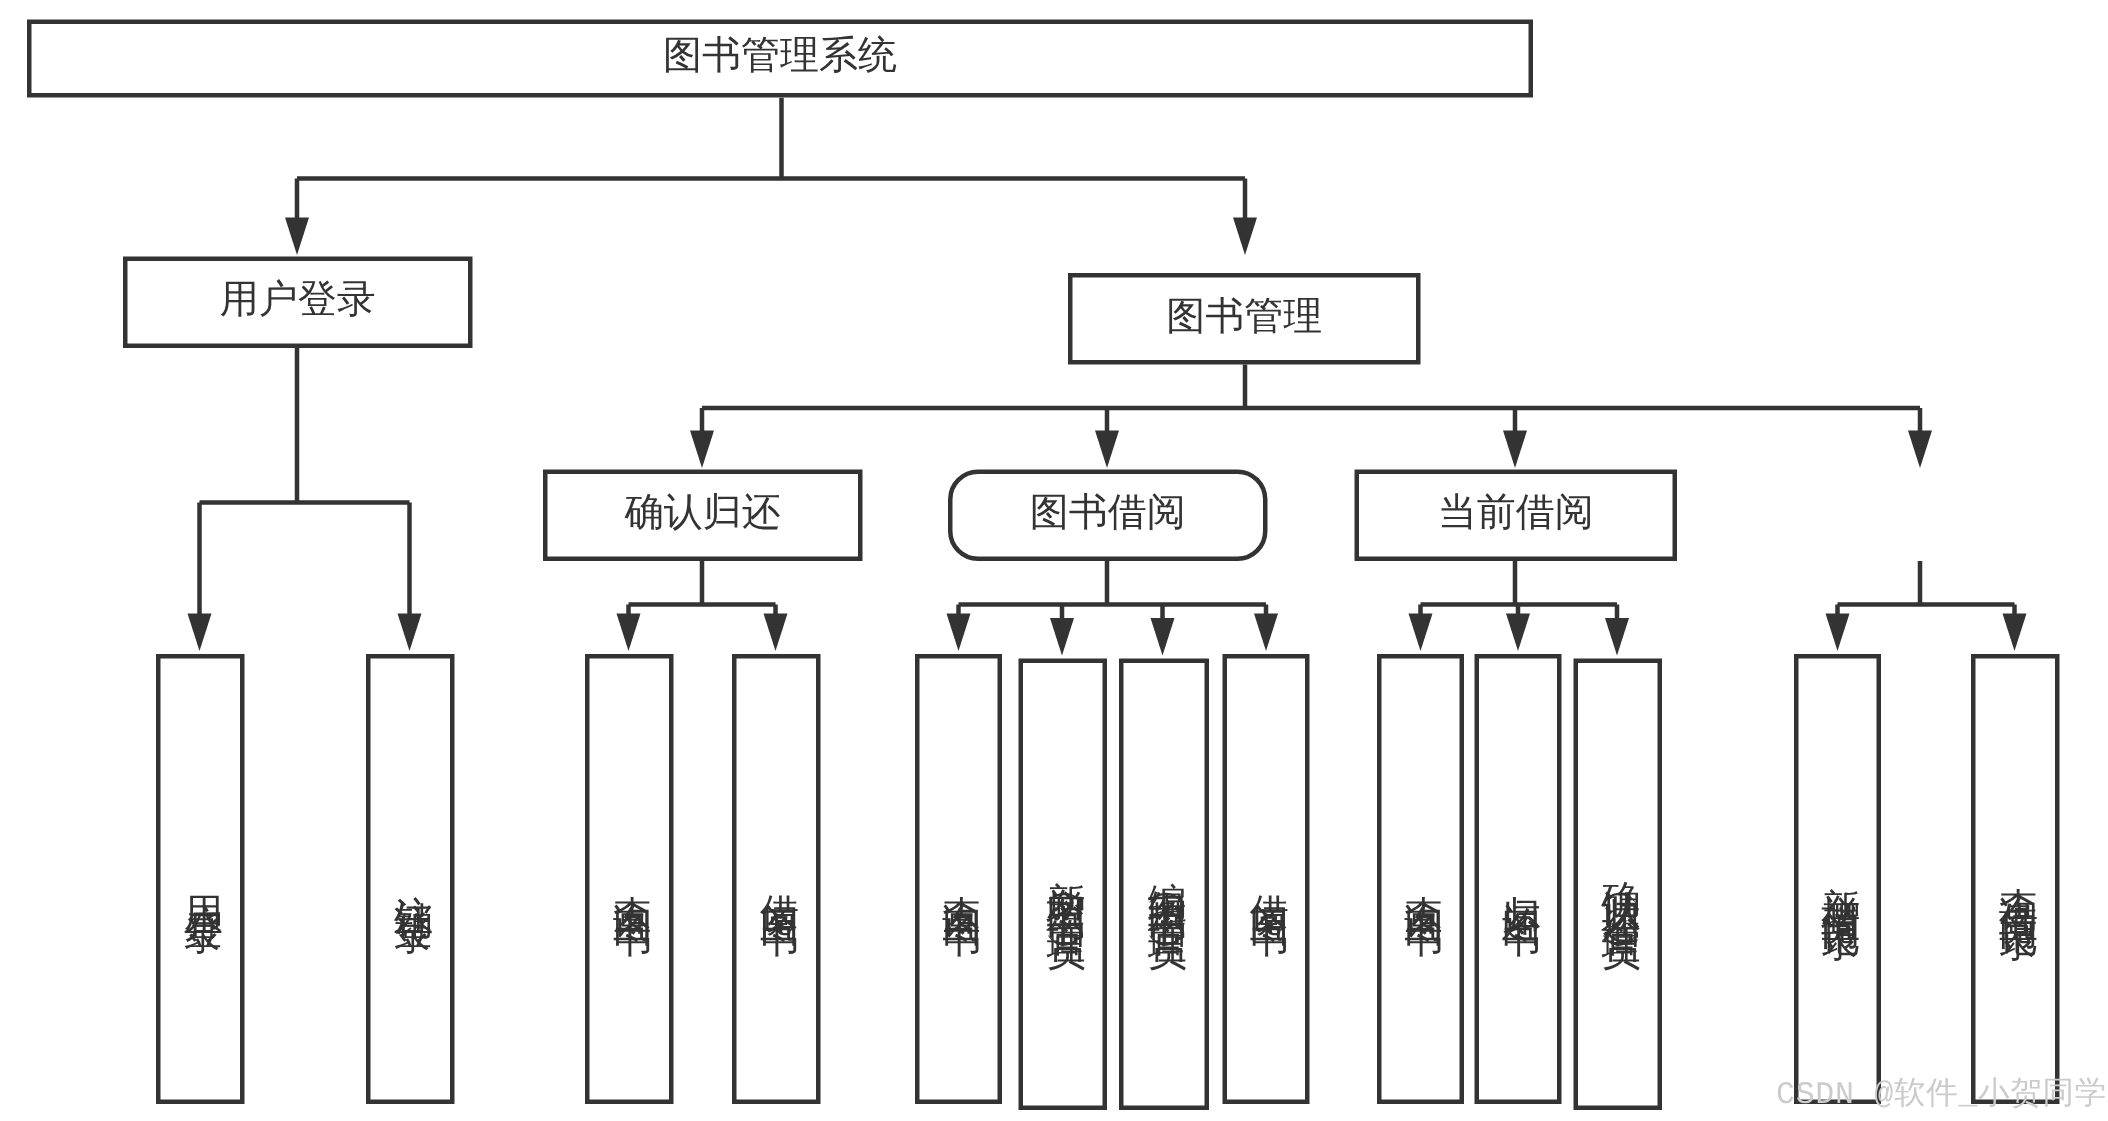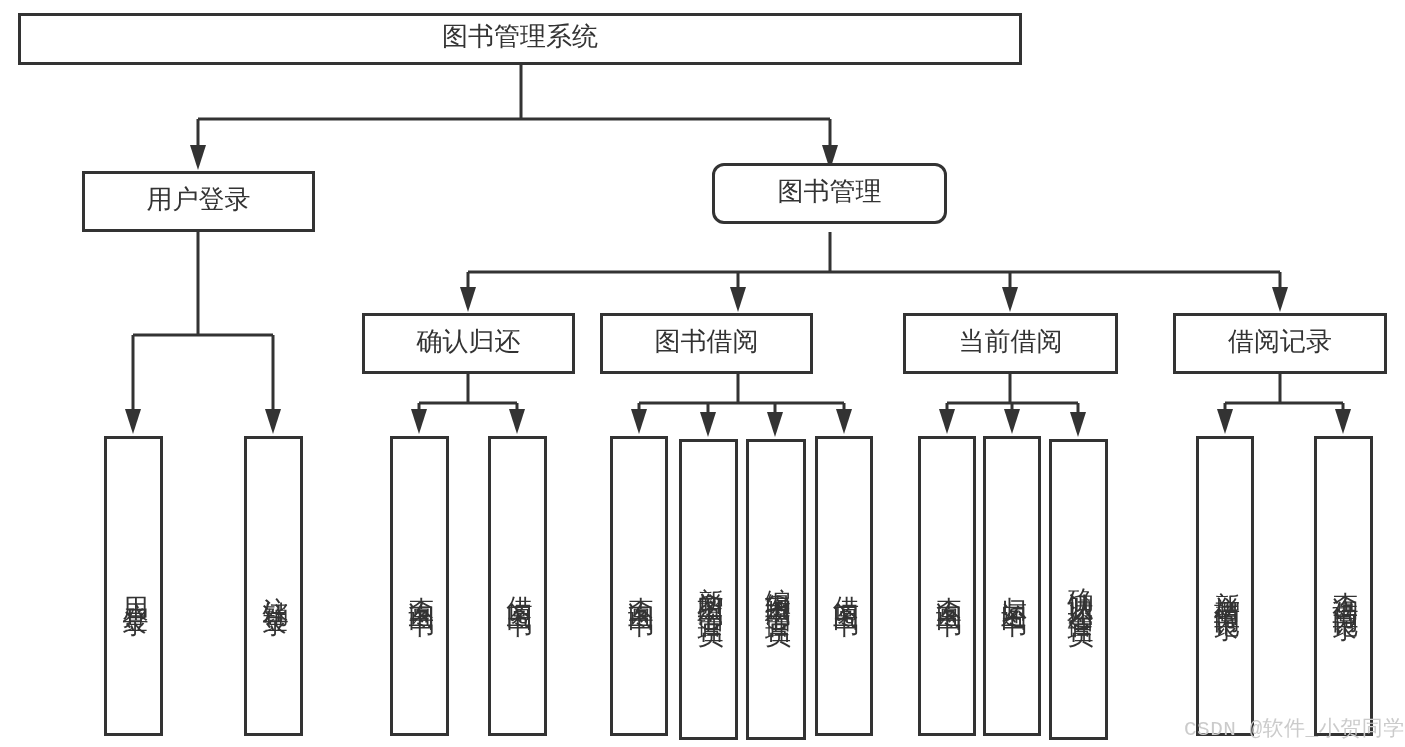--- a/index.html
+++ b/index.html
@@ -102,35 +102,32 @@
       </g>
   </svg>
 
   <div class="node" style="left:18px; top:13px; width:1004px; height:52px;">
     <span>图书管理系统</span>
   </div>
 
   <div class="node" style="left:82px; top:171px; width:233px; height:61px;">
     <span>用户登录</span>
   </div>
-  <div class="node" style="left:712px; top:163px; width:235px; height:61px;border-radius:12px;">
+  <div class="node" style="left:712px; top:182px; width:235px; height:61px;">
     <span>图书管理</span>
   </div>
 
   <div class="node" style="left:362px; top:313px; width:213px; height:61px;">
     <span>确认归还</span>
   </div>
-  <div class="node" style="left:600px; top:313px; width:213px; height:61px;">
+  <div class="node" style="left:632px; top:313px; width:213px; height:61px;border-radius:20px;">
     <span>图书借阅</span>
   </div>
   <div class="node" style="left:903px; top:313px; width:215px; height:61px;text-align:right;">
     <span>当前借阅</span>
-  </div>
-  <div class="node" style="left:1173px; top:313px; width:214px; height:61px;">
-    <span>借阅记录</span>
   </div>
 
   <div class="node leaf" style="left:104px; top:436px; width:59px; height:300px;">
     <span>用户登录</span>
   </div>
   <div class="node leaf" style="left:244px; top:436px; width:59px; height:300px;">
     <span>注销登录</span>
   </div>
 
   <div class="node leaf" style="left:390px; top:436px; width:59px; height:300px;">

